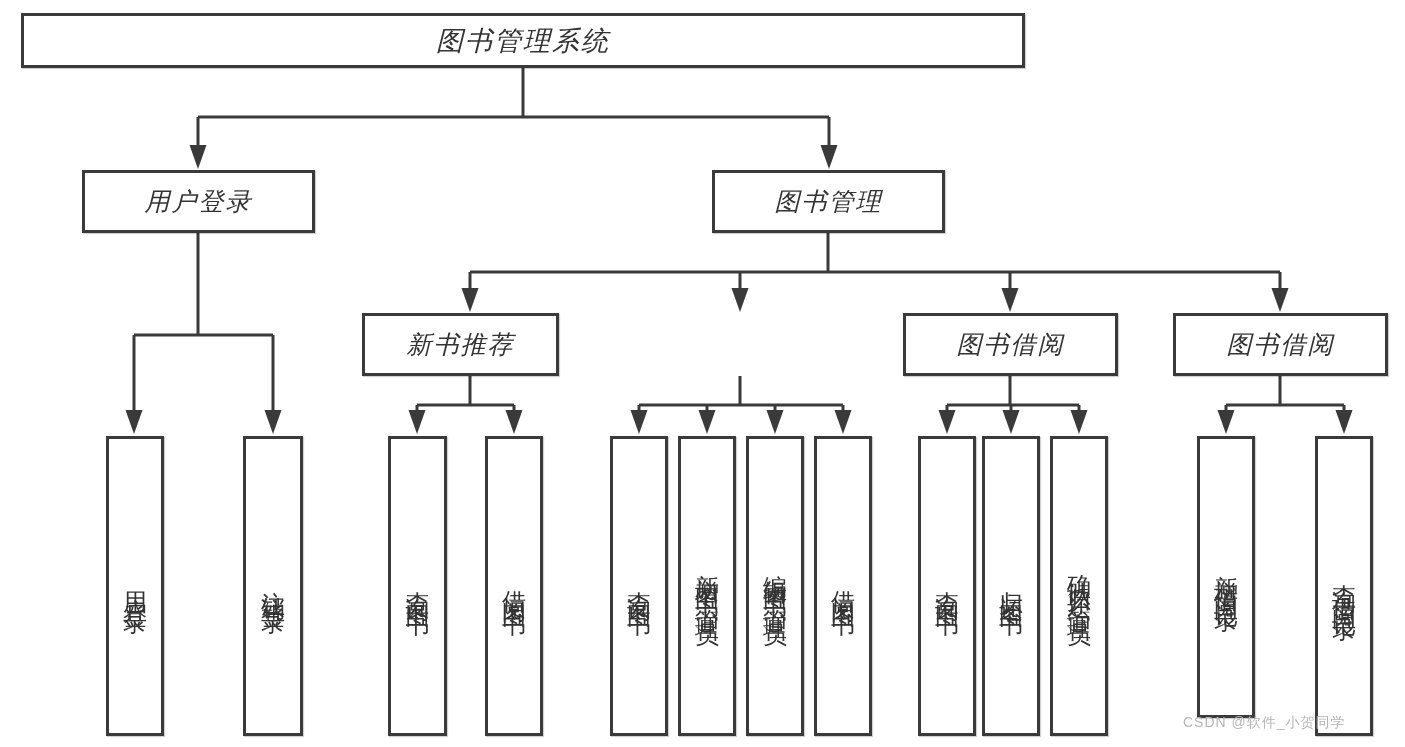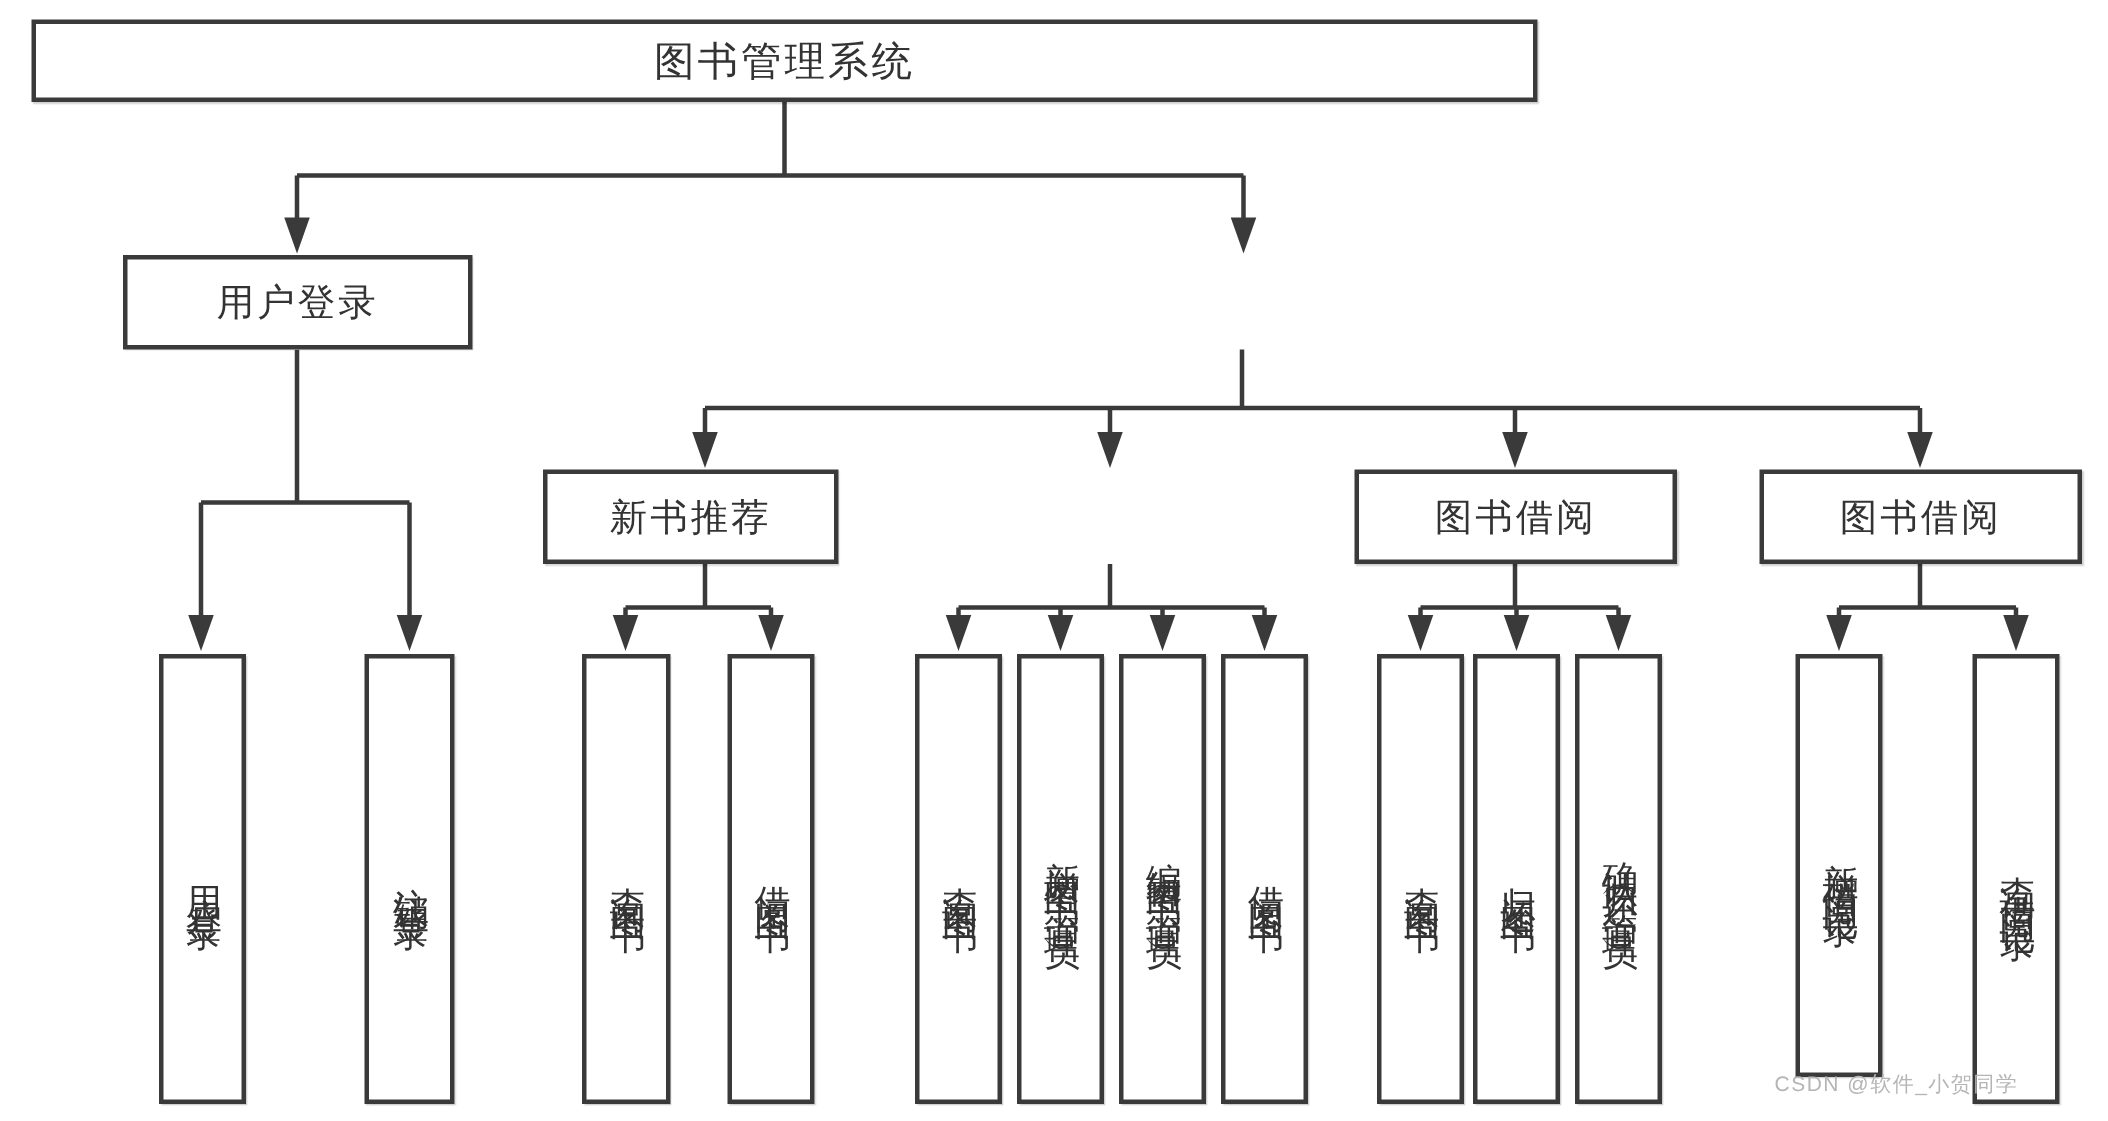--- a/index.html
+++ b/index.html
@@ -20,20 +20,21 @@
   #wires{position:absolute;left:0;top:0;z-index:0;}
   .hbox{
     position:absolute;
     border:3px solid var(--line);
     background:var(--fill);
     display:flex;align-items:center;justify-content:center;
     color:var(--text);
     letter-spacing:2px;
     z-index:1;
     box-shadow:1px 1px 1px rgba(0,0,0,0.18);
+    font-style:italic;
   }
   .root-box{font-size:27px;}
   .mid-box{font-size:25px;}
   .vbox{
     position:absolute;
     border:3px solid var(--line);
     background:var(--fill);
     display:flex;align-items:center;justify-content:center;
     color:var(--text);
     z-index:1;
@@ -97,20 +98,21 @@
       <polygon points="1002.5,410 1019.5,410 1011,434"></polygon>
       <polygon points="1070.5,410 1087.5,410 1079,434"></polygon>
       <polygon points="1217.5,410 1234.5,410 1226,434"></polygon>
       <polygon points="1335.5,410 1352.5,410 1344,434"></polygon>
     </g>
   </svg>
 
   <div class="hbox root-box" style="left:21px;top:13px;width:1004px;height:55px;">图书管理系统</div>
 
   <div class="hbox mid-box" style="left:82px;top:170px;width:233px;height:63px;">用户登录</div>
+  <div class="hbox mid-box" style="left:712px;top:170px;width:233px;height:63px;">图书管理</div>
 
   <div class="hbox mid-box" style="left:362px;top:313px;width:197px;height:63px;">新书推荐</div>
   <div class="hbox mid-box" style="left:903px;top:313px;width:215px;height:63px;">图书借阅</div>
   <div class="hbox mid-box" style="left:1173px;top:313px;width:215px;height:63px;">图书借阅</div>
 
   <div class="vbox" style="left:106px;top:436px;width:58px;height:300px;">
     <span>用户登录</span>
   </div>
   <div class="vbox" style="left:243px;top:436px;width:60px;height:300px;">
     <span>注销登录</span>

